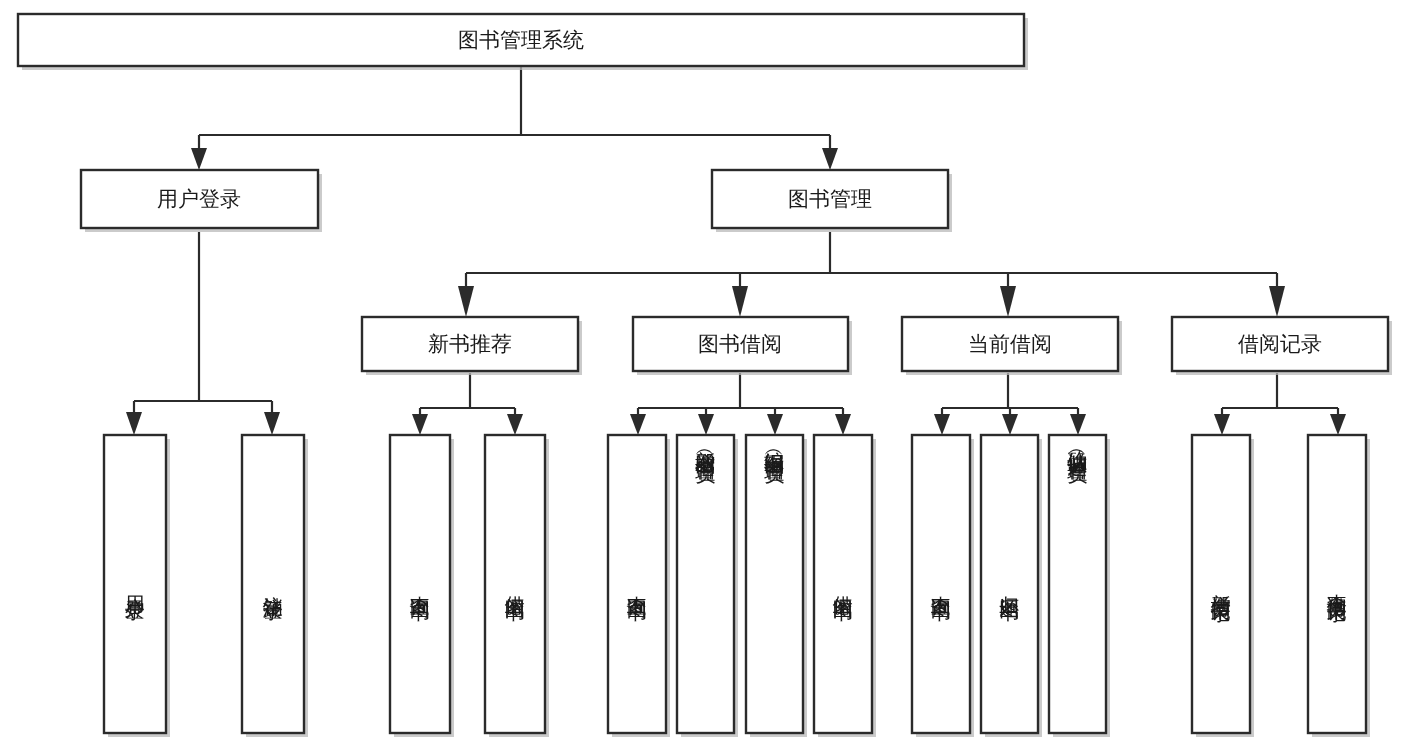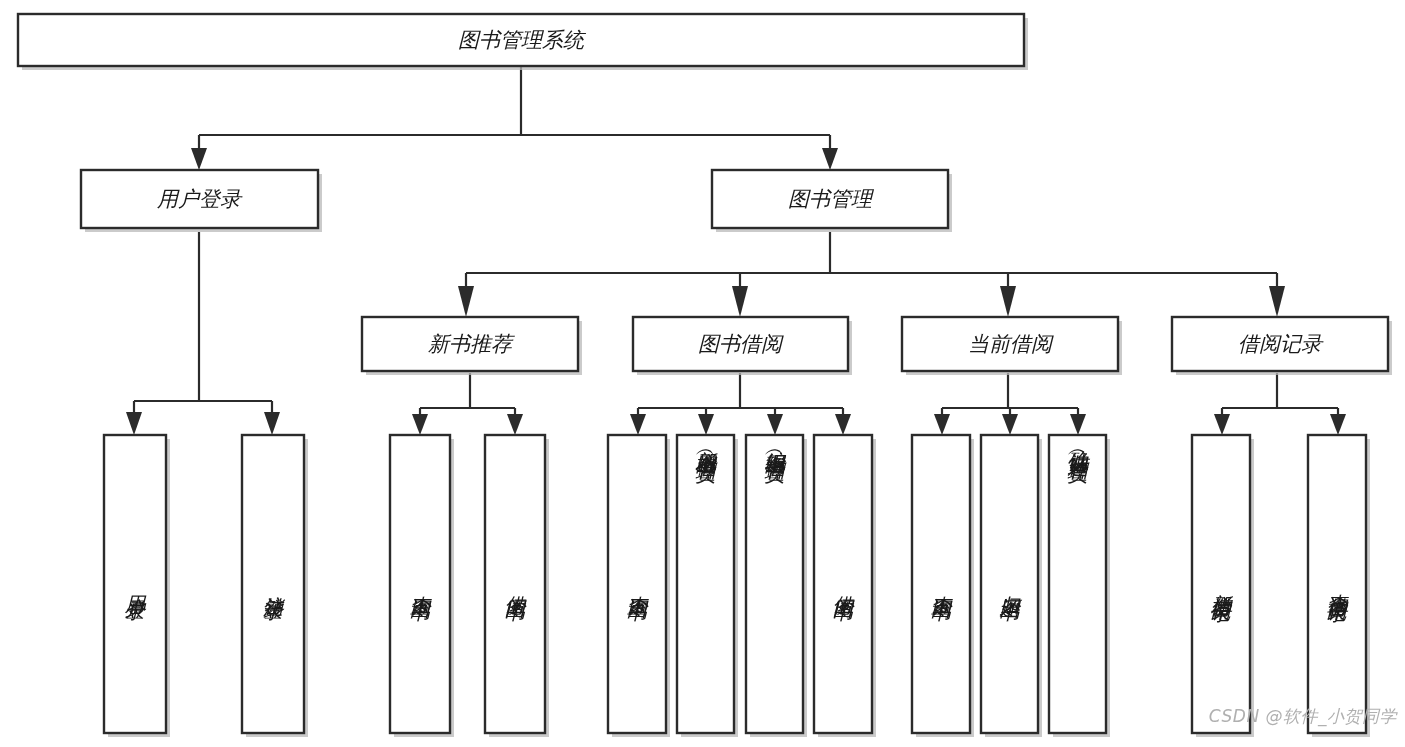--- a/index.html
+++ b/index.html
@@ -11,21 +11,20 @@
     width: 1405px;
     height: 747px;
     font-family: "DejaVu Sans", "Liberation Sans", sans-serif;
     overflow: hidden;
   }
   #diagram-root {
     position: relative;
     width: 1405px;
     height: 734px;
     background: #ffffff;
-    font-style: italic;
   }
   svg.diagram-canvas {
     position: absolute;
     top: 0;
     left: 0;
     width: 1405px;
     height: 747px;
     display: block;
   }
   .node-box {
@@ -296,15 +295,14 @@
   </div>
 
   <div class="leaf-label-wrap" style="left:1192px; top:435px; width:58px; height:298px;">
     <span class="leaf-label-v">新增借阅记录</span>
   </div>
 
   <div class="leaf-label-wrap" style="left:1308px; top:435px; width:58px; height:298px;">
     <span class="leaf-label-v">查询借阅记录</span>
   </div>
 
-  <div class="watermark">CSDN @软件_小贺同学</div>
 
 </div>
 
 </body></html>

